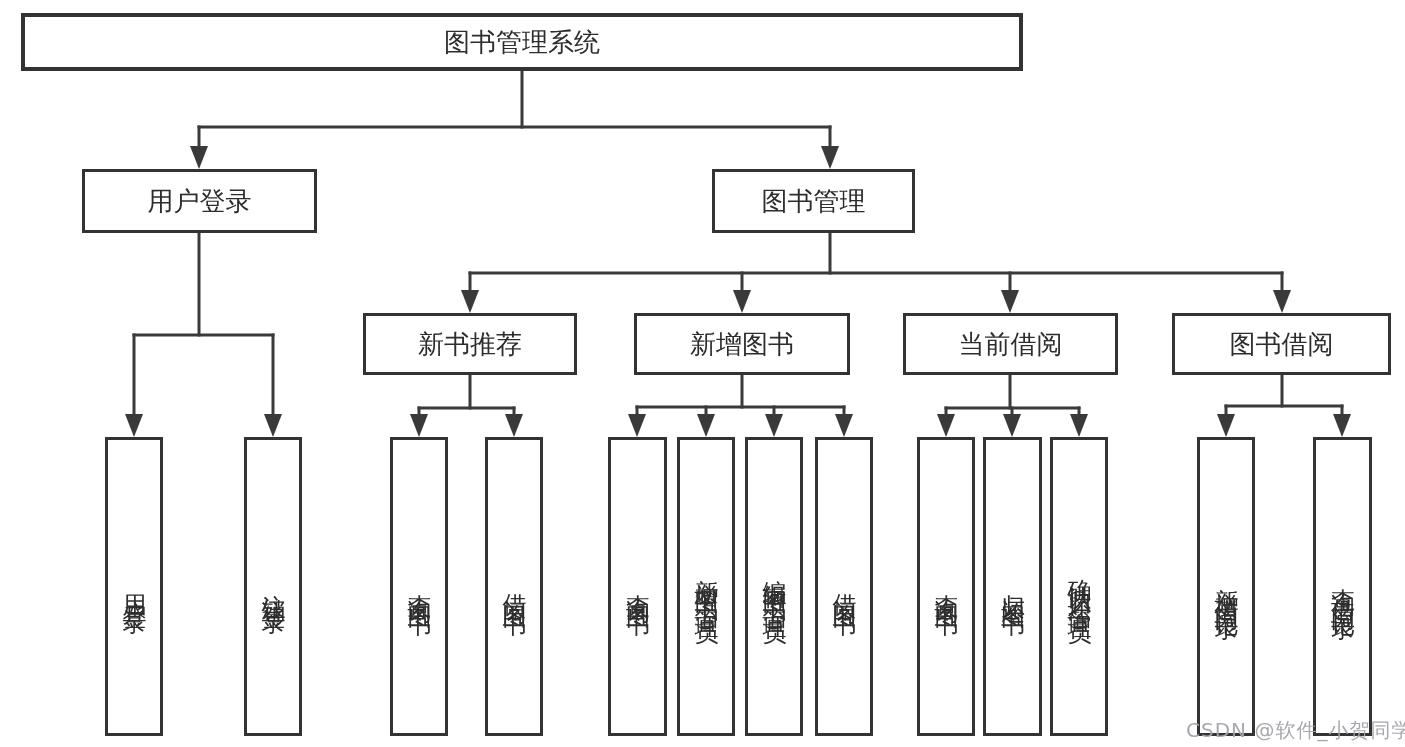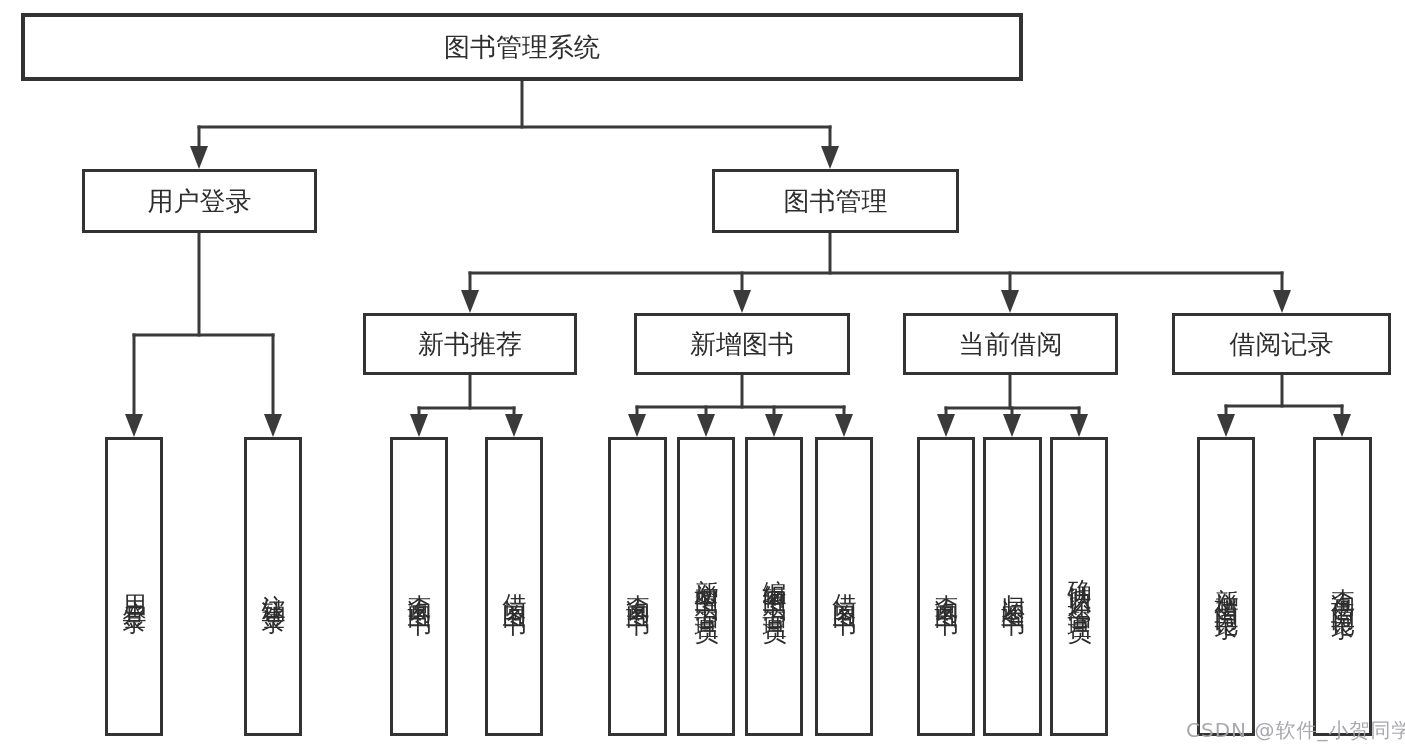--- a/index.html
+++ b/index.html
@@ -112,29 +112,29 @@
     <polygon points="1070,414 1088,414 1079,437"></polygon>
 
     <path d="M1282,375 V406"></path>
     <path d="M1226,406 H1342"></path>
     <path d="M1226,406 V416"></path>
     <path d="M1342,406 V416"></path>
     <polygon points="1217,414 1235,414 1226,437"></polygon>
     <polygon points="1333,414 1351,414 1342,437"></polygon>
   </svg>
 
-  <div class="node root" style="left:21px; top:13px; width:1002px; height:68px;">图书管理系统</div>
+  <div class="node root" style="left:21px; top:13px; width:1002px; height:58px;">图书管理系统</div>
 
   <div class="node" style="left:82px; top:169px; width:235px; height:64px;">用户登录</div>
-  <div class="node" style="left:712px; top:169px; width:247px; height:64px;">图书管理</div>
+  <div class="node" style="left:712px; top:169px; width:203px; height:64px;">图书管理</div>
 
   <div class="node" style="left:363px; top:313px; width:214px; height:62px;text-align:right;">新书推荐</div>
   <div class="node" style="left:634px; top:313px; width:216px; height:62px;">新增图书</div>
   <div class="node" style="left:903px; top:313px; width:215px; height:62px;text-align:right;">当前借阅</div>
-  <div class="node" style="left:1172px; top:313px; width:219px; height:62px;">借阅记录</div>
+  <div class="node" style="left:1172px; top:313px; width:219px; height:62px;">图书借阅</div>
 
   <div class="node vnode" style="left:105px; top:437px; width:58px; height:299px;">用户登录</div>
   <div class="node vnode" style="left:244px; top:437px; width:58px; height:299px;">注销登录</div>
 
   <div class="node vnode" style="left:390px; top:437px; width:58px; height:299px;">查询图书</div>
   <div class="node vnode" style="left:485px; top:437px; width:58px; height:299px;">借阅图书</div>
 
   <div class="node vnode" style="left:608px; top:437px; width:59px; height:299px;">查询图书</div>
   <div class="node vnode" style="left:677px; top:437px; width:58px; height:299px;">新增图书（管理员）</div>
   <div class="node vnode" style="left:745px; top:437px; width:58px; height:299px;">编辑图书（管理员）</div>

